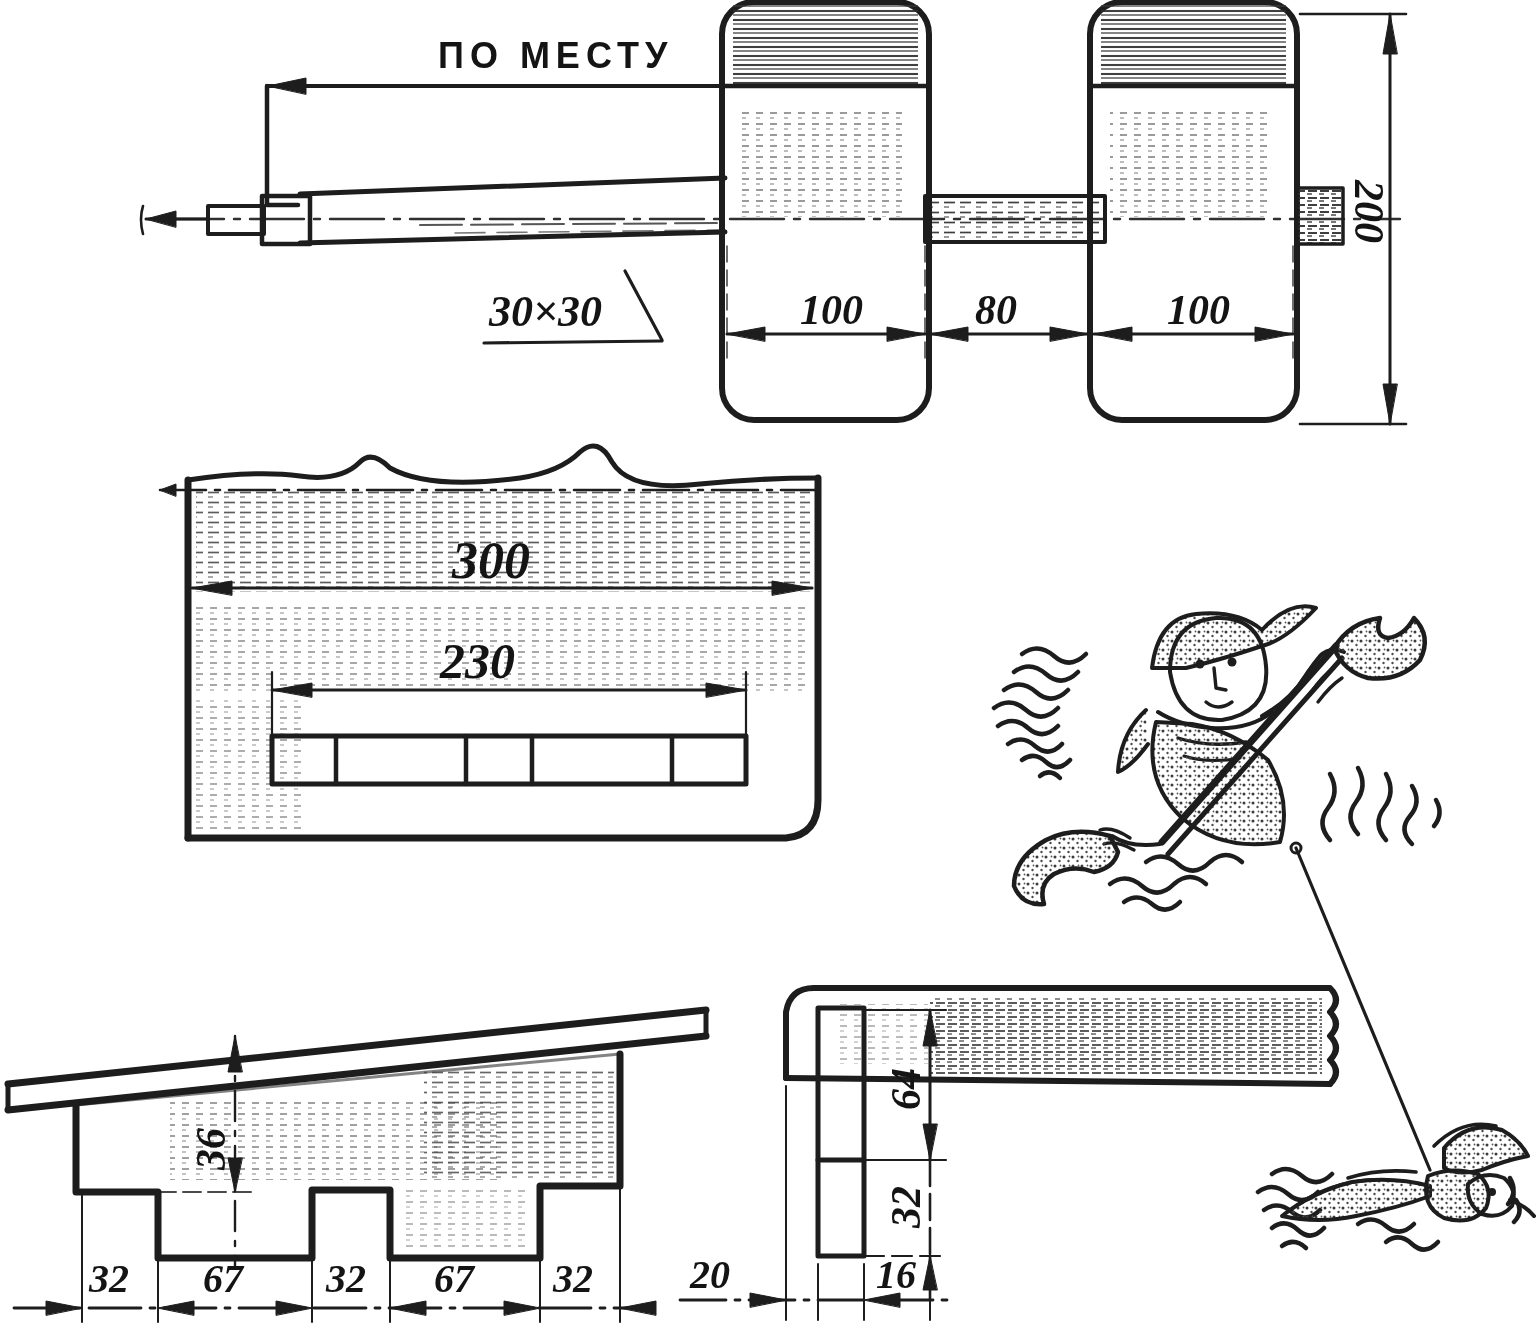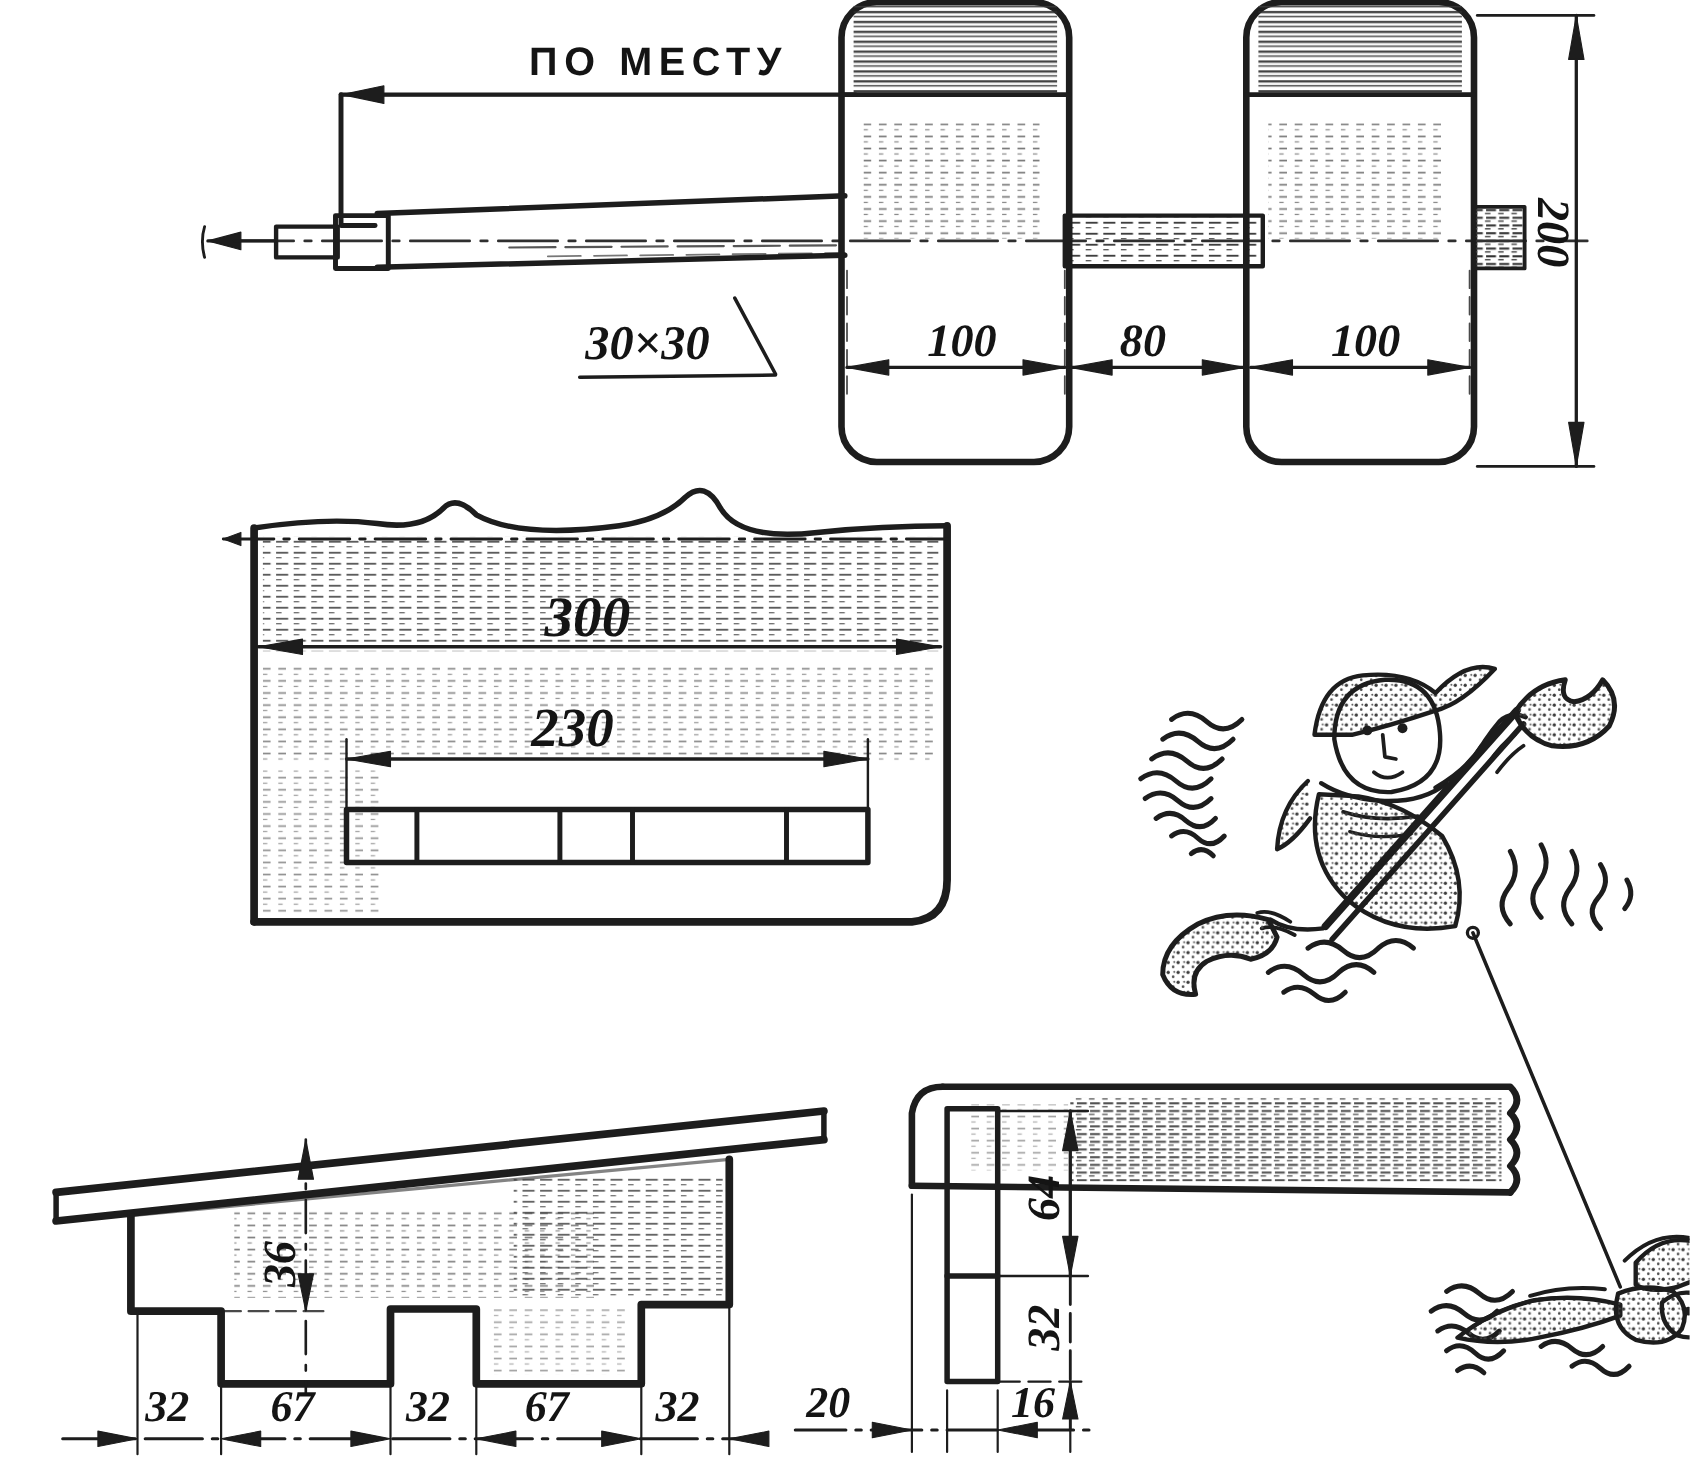--- a/index.html
+++ b/index.html
@@ -3,21 +3,21 @@
 <meta charset="utf-8">
 <style>
   html,body{margin:0;padding:0;background:#fff;}
   body{
     width:1536px;height:1338px;
     font-family:"Liberation Serif",serif;
     background:#ffffff;
     overflow:hidden;
     position:relative;
   }
-  #sheet{position:absolute;inset:0;margin-left:43px;}
+  #sheet{position:absolute;inset:0;}
   svg{display:block;}
   .dimtext{
     font-family:"Liberation Serif",serif;
     font-style:italic;
     font-weight:700;
     fill:#141414;
   }
   .title-text{
     font-family:"Liberation Sans",sans-serif;
     font-weight:700;

